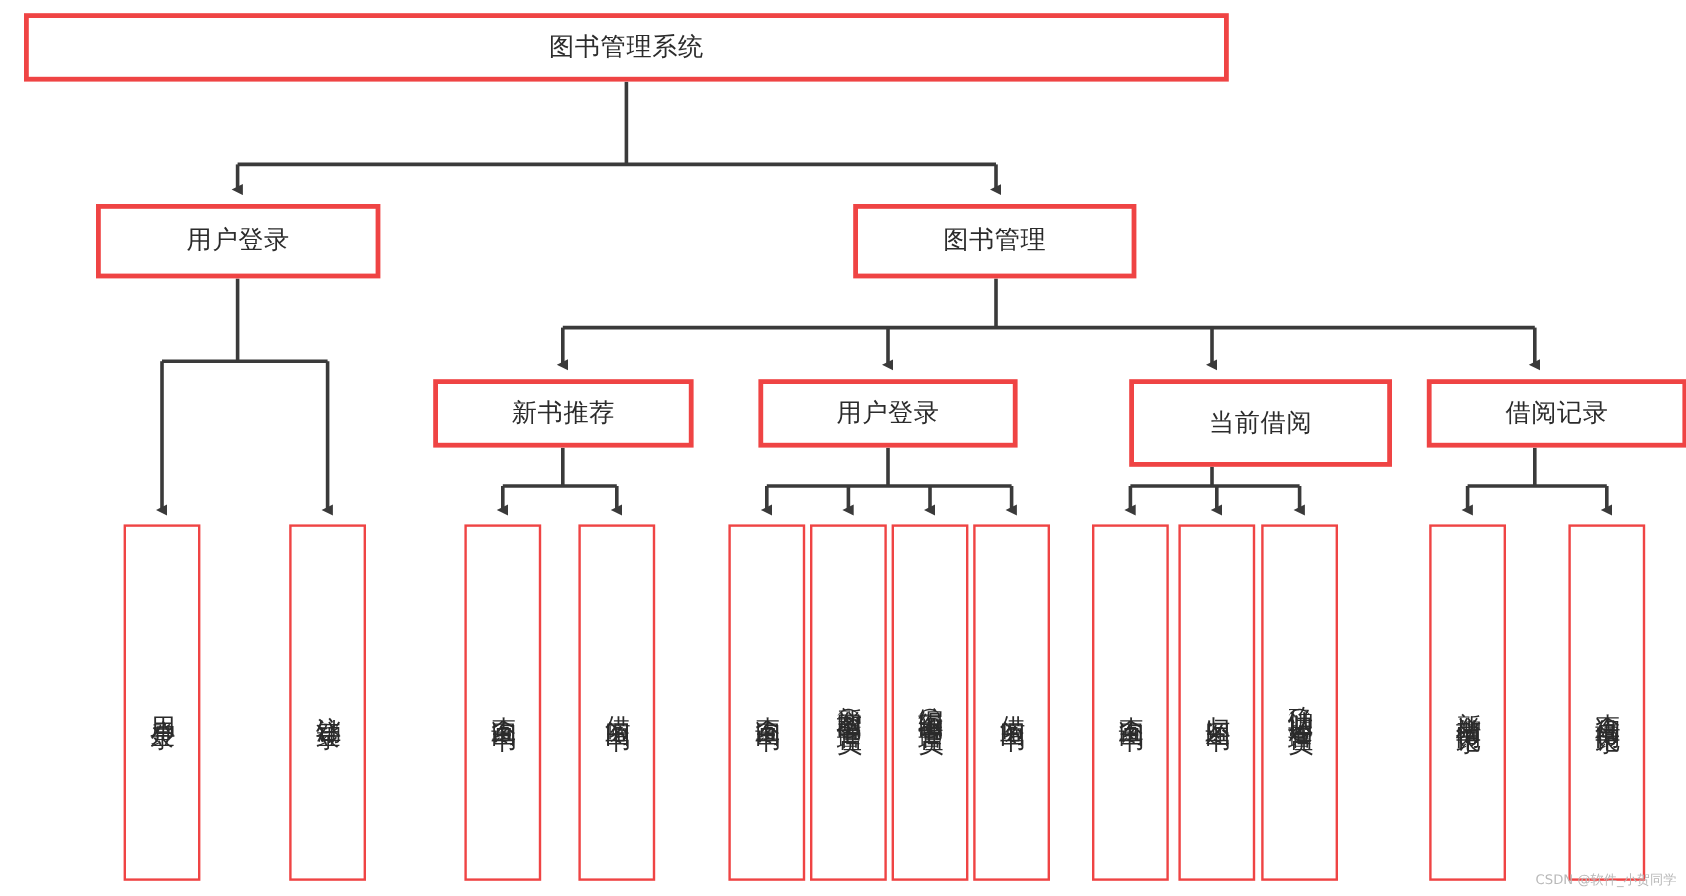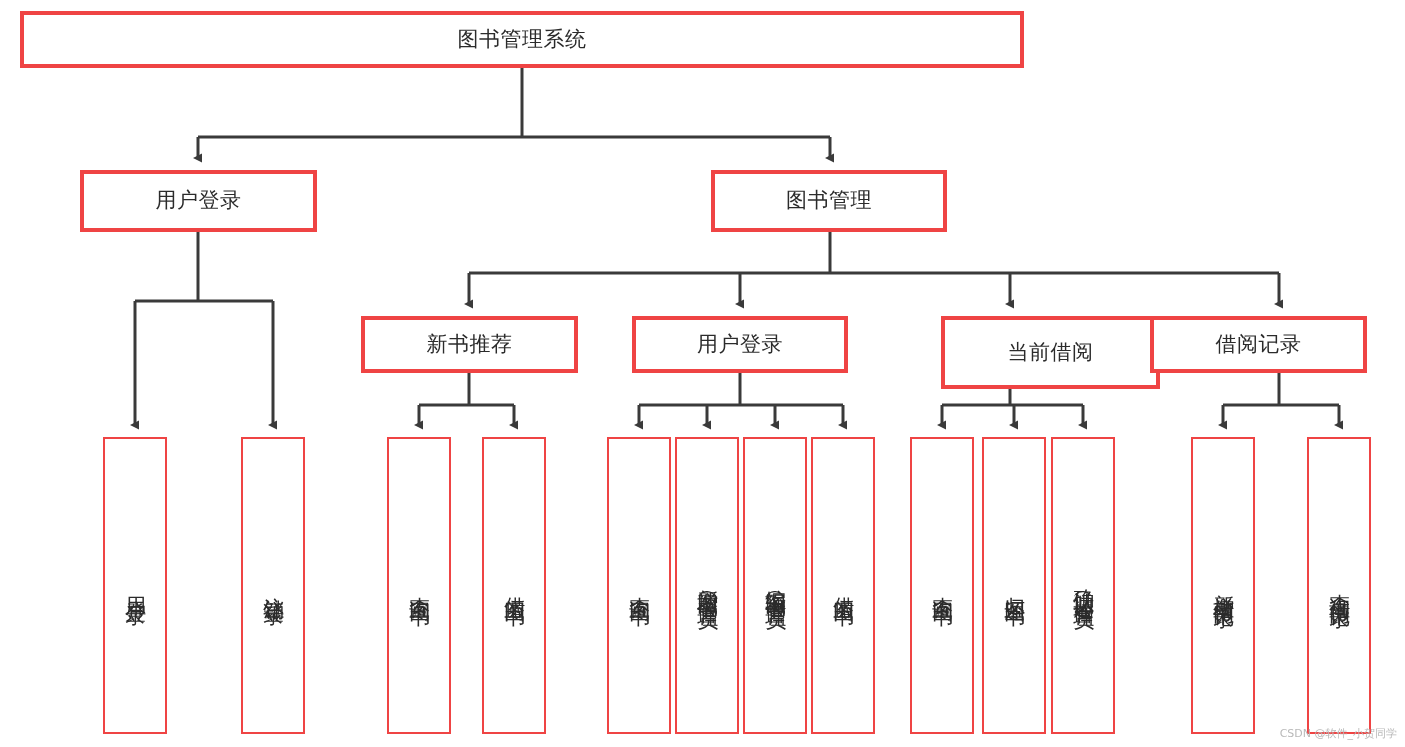--- a/index.html
+++ b/index.html
@@ -136,21 +136,21 @@
 
   <div class="node h-node" style="left:711px; top:170px; width:236px; height:62px;">
     <span class="node-label">图书管理</span>
   </div>
   <div class="node h-node" style="left:632px; top:316px; width:216px; height:57px;">
     <span class="node-label">用户登录</span>
   </div>
   <div class="node h-node" style="left:901px; top:316px; width:219px; height:73px;margin-left:40px;">
     <span class="node-label">当前借阅</span>
   </div>
-  <div class="node h-node" style="left:1150px; top:316px; width:217px; height:57px;">
+  <div class="node h-node" style="left:1189px; top:316px; width:217px; height:57px;">
     <span class="node-label">借阅记录</span>
   </div>
 
   <div class="node leaf" style="left:103px; top:437px; width:64px; height:297px;">
     <span class="node-label">用户登录</span>
   </div>
   <div class="node leaf" style="left:241px; top:437px; width:64px; height:297px;">
     <span class="node-label">注销登录</span>
   </div>
 

